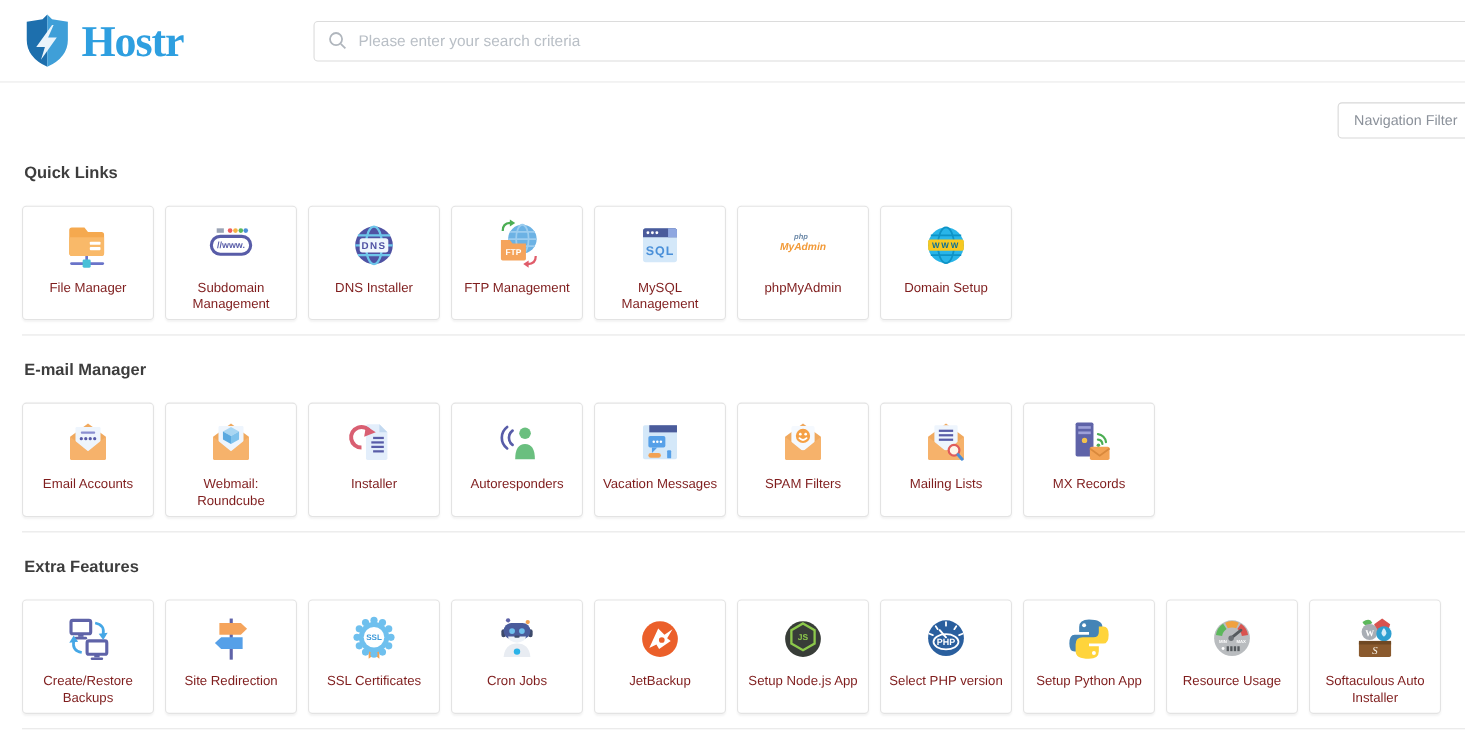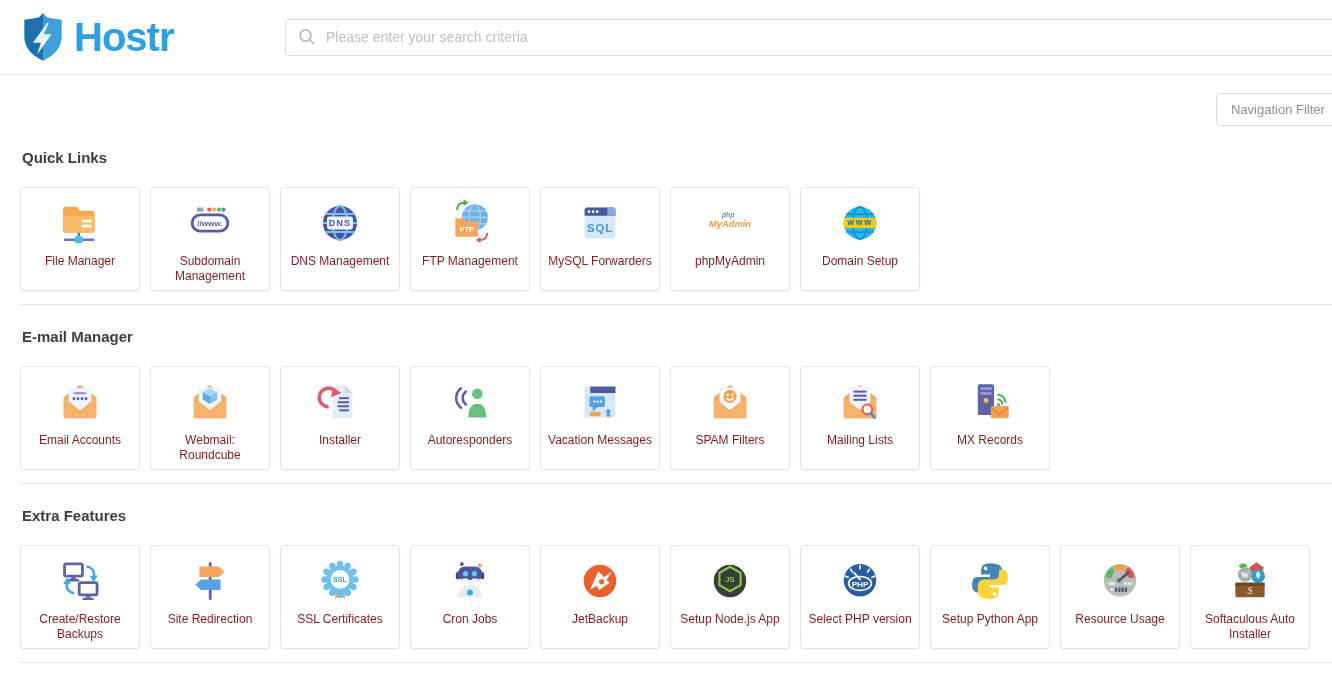--- a/index.html
+++ b/index.html
@@ -1,21 +1,21 @@
 <!DOCTYPE html>
 <html><head>
 <meta charset="utf-8">
 <style>
   * { box-sizing: border-box; }
   html,body { margin:0; padding:0; width:1332px; height:673px; overflow:hidden;
     background:#fff; font-family:"Liberation Sans", sans-serif; }
   
   .header { height:75px; display:flex; align-items:center; border-bottom:1px solid #e9e9e9; }
   .logo { display:flex; align-items:center; margin-left:20px; width:265px; flex:0 0 auto; }
-  .brand-text { font-size:40px; font-weight:700; color:#2e9fe0; letter-spacing:-1px; margin-left:8px; }
+  .brand-text { font-size:40px; font-weight:700; color:#2e9fe0; letter-spacing:-1px; margin-left:8px;font-family:Liberation Serif, serif; }
   .searchwrap { position:relative; flex:1; margin-right:-12px; }
   .searchwrap input { width:100%; height:37px; border:1px solid #dcdcdc; border-radius:4px;
     padding:0 10px 0 40px; font-size:14px; color:#555; outline:none; }
   .searchwrap input::placeholder { color:#b9bfc6; }
   .search-ic { position:absolute; left:13px; top:9px; }
   
   .navfilter-row { display:flex; justify-content:flex-end; margin-top:18px;padding-left:40px; }
   .navfilter { border:1px solid #d8d8d8; border-radius:4px; background:#fff; color:#8b919a;
     font-size:13px; padding:8px 14px; margin-right:-12px; min-width:128px; text-align:left; cursor:pointer; }
   
@@ -94,21 +94,21 @@
     <div class="card">
       <div class="icon">
         <svg width="52" height="52" viewBox="0 0 64 64">
           <circle cx="32" cy="32" r="21" fill="#4f52a3"></circle>
           <ellipse cx="32" cy="32" rx="9" ry="21" fill="none" stroke="#6ec6ea" stroke-width="2.5"></ellipse>
           <path d="M11 32 h42 M14 21 h36 M14 43 h36" stroke="#6ec6ea" stroke-width="2.5" fill="none"></path>
           <rect x="16" y="24" width="32" height="16" rx="3" fill="#eef6fd"></rect>
           <text x="32" y="36" text-anchor="middle" font-size="11" font-weight="bold" fill="#4f52a3" letter-spacing="1.5">DNS</text>
         </svg>
       </div>
-      <div class="label">DNS Management</div>
+      <div class="label">DNS Installer</div>
     </div>
 
     <div class="card">
       <div class="icon">
         <svg width="52" height="52" viewBox="0 0 64 64">
           <circle cx="38" cy="25" r="16" fill="#6cb2e4"></circle>
           <ellipse cx="38" cy="25" rx="7" ry="16" fill="none" stroke="#9ccdef" stroke-width="2"></ellipse>
           <path d="M22 25 h32 M24 17 h28 M24 33 h28" stroke="#9ccdef" stroke-width="2"></path>
           <path d="M14 26 h10 l3 4 h15 v17 a2 2 0 0 1-2 2 H16 a2 2 0 0 1-2-2z" fill="#f5a45c"></path>
           <text x="28" y="43" text-anchor="middle" font-size="9.5" font-weight="bold" fill="#fff">FTP</text>
@@ -126,21 +126,21 @@
         <svg width="52" height="52" viewBox="0 0 64 64">
           <rect x="13" y="13" width="38" height="38" rx="3" fill="#d4e8f9"></rect>
           <path d="M13 23 v-7 a3 3 0 0 1 3-3 h32 a3 3 0 0 1 3 3 v7z" fill="#4a5b9b"></path>
           <path d="M41 13 h7 a3 3 0 0 1 3 3 v7 h-10z" fill="#8fa7e0"></path>
           <circle cx="18.5" cy="18" r="1.6" fill="#fff"></circle>
             <circle cx="23.5" cy="18" r="1.6" fill="#fff"></circle>
           <circle cx="28.5" cy="18" r="1.6" fill="#fff"></circle>
           <text x="32" y="42.5" text-anchor="middle" font-size="14" font-weight="bold" fill="#4a90d9" letter-spacing="1">SQL</text>
         </svg>
       </div>
-      <div class="label">MySQL Forwarders</div>
+      <div class="label">MySQL Management</div>
     </div>
 
     <div class="card">
       <div class="icon">
         <svg width="52" height="52" viewBox="0 0 64 64">
           <text x="22" y="25" font-size="8.5" font-style="italic" font-weight="bold" fill="#6c89a8">php</text>
           <text x="32" y="37" text-anchor="middle" font-size="11.5" font-style="italic" font-weight="bold" fill="#f29a38">MyAdmin</text>
         </svg>
       </div>
       <div class="label">phpMyAdmin</div>

